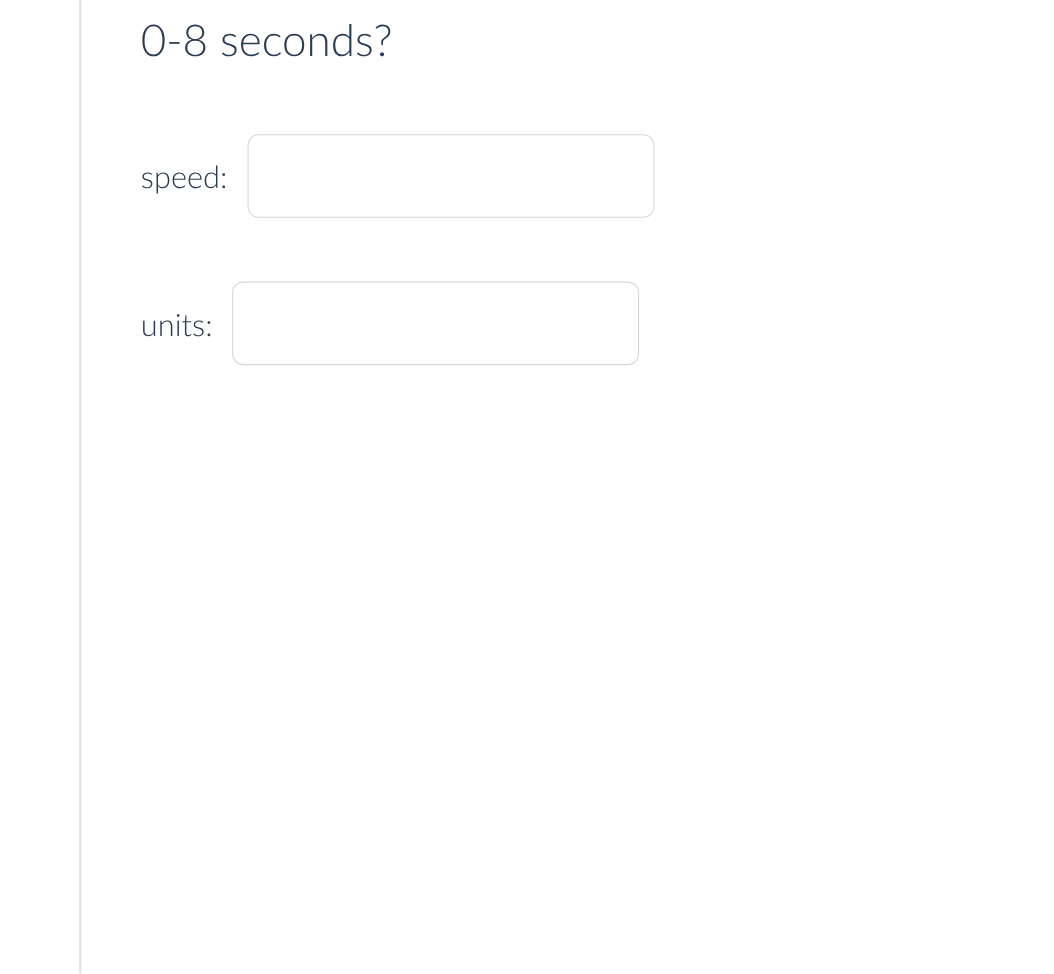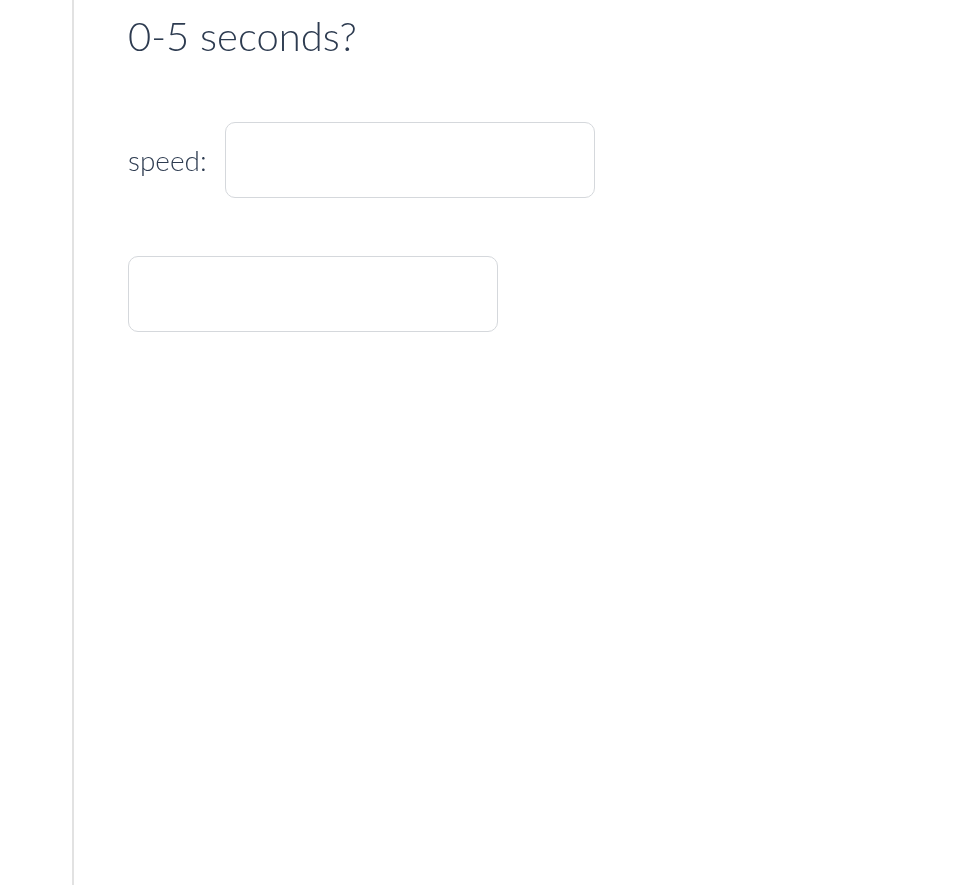--- a/index.html
+++ b/index.html
@@ -64,24 +64,25 @@
       color: #2d3b50;
       margin-top: 145px;
     }
   </style>
 </head>
 <body>
 
 <div class="left-rule"></div>
 
 <div class="content">
-  <div class="question-line">0-5 seconds?</div>
+  <div class="question-line">0-8 seconds?</div>
 
   <div class="field-row">
     <span class="field-label">speed:</span>
     <input type="text" class="field-input" value="" style="">
   </div>
 
   <div class="field-row">
+    <span class="field-label">units:</span>
     <input type="text" class="field-input" value="" style="">
   </div>
 
 </div>
 
 </body></html>

